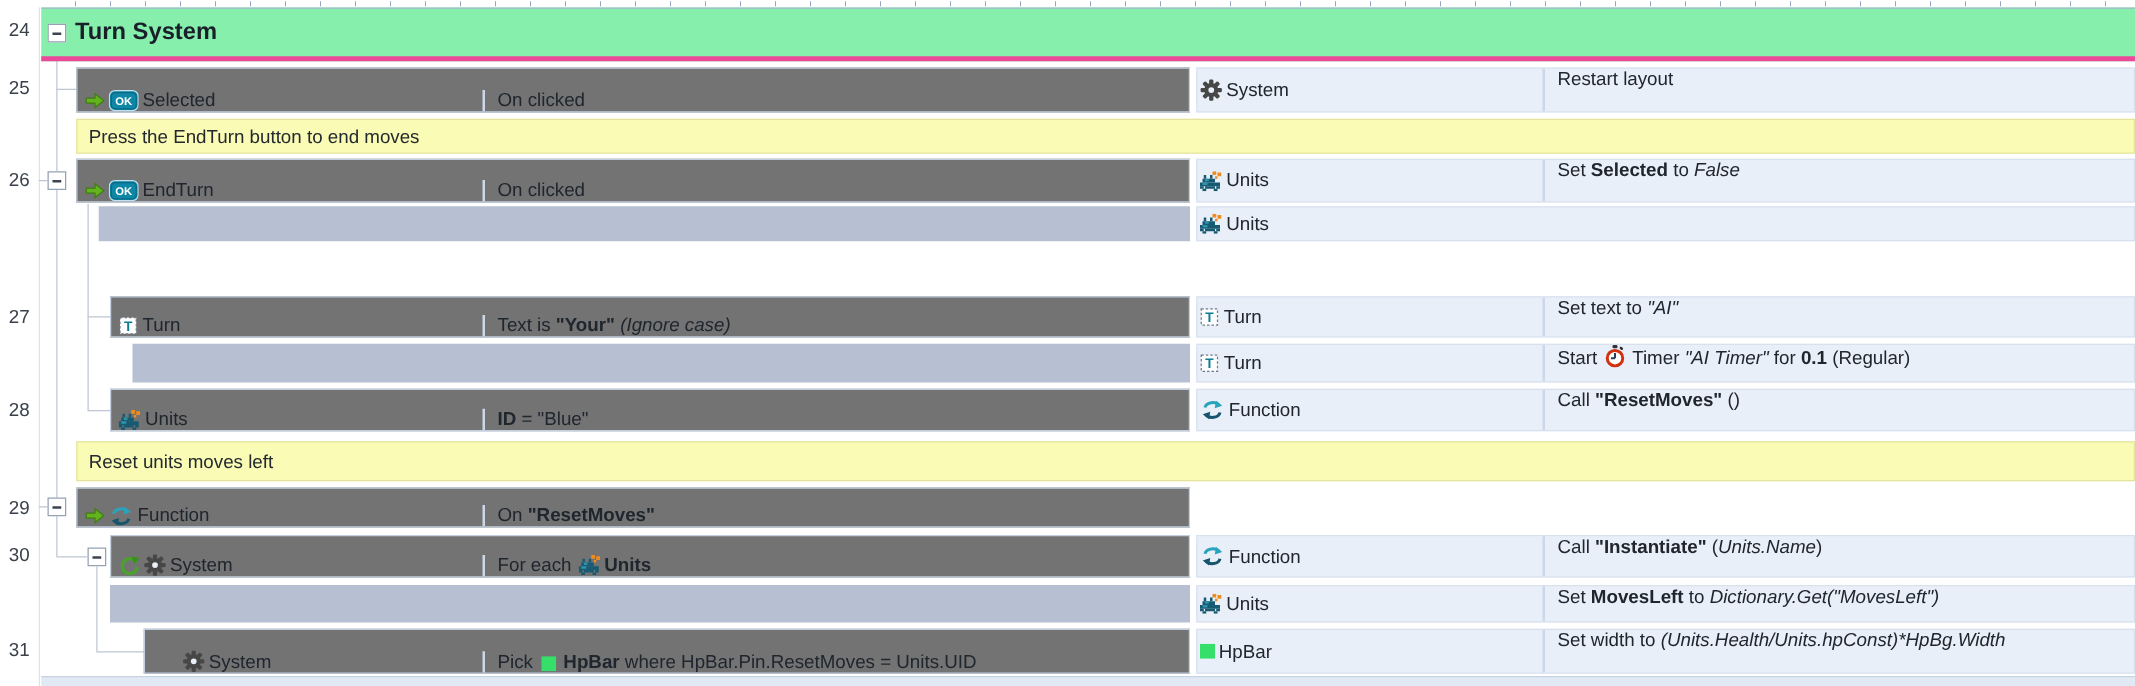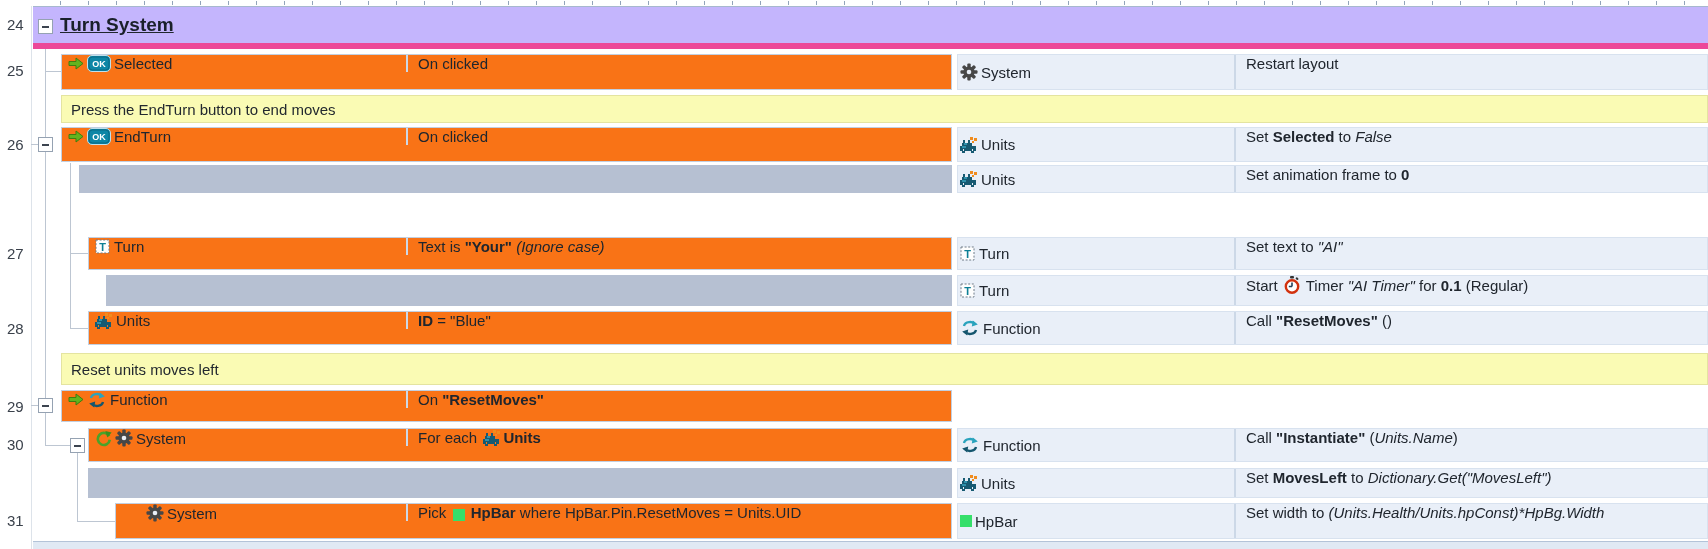--- a/index.html
+++ b/index.html
@@ -8,28 +8,28 @@
 
   
   .gutter-line{position:absolute;left:31px;top:6px;width:1px;height:543px;background:#dde3ea;}
   .num{position:absolute;left:7px;width:24px;font-size:15px;color:#3a414b;}
 
   
   .ticks{position:absolute;left:60px;top:1px;width:1648px;height:4px;
          background:repeating-linear-gradient(to right,#93a5bb 0 1px,transparent 1px 28px);}
 
   
-  .group-hd{position:absolute;left:33px;top:6px;width:1675px;height:43px;background:#c4b5fd;
-            border-top:1px solid #a7b8ce;border-bottom:6px solid #ec4899;box-sizing:border-box;
-            display:flex;align-items:center;padding-left:27px;text-decoration:underline;}
+  .group-hd{position:absolute;left:33px;top:6px;width:1675px;height:43px;background:#86efac;
+            border-top:1px solid #a7b8ce;border-bottom:4px solid #ec4899;box-sizing:border-box;
+            display:flex;align-items:center;padding-left:27px;}
   .group-title{font-size:19px;font-weight:700;color:#1a202a;}
 
   
-  .evt{position:absolute;display:flex;align-items:flex-start;background:#f97316;
-       border:1px solid #c2cfe0;box-sizing:border-box;gap:20px;}
+  .evt{position:absolute;display:flex;align-items:flex-end;background:#737373;
+       border:1px solid #c2cfe0;box-sizing:border-box;}
   .obj-cell{flex:none;display:flex;align-items:center;gap:3px;padding-left:6px;box-sizing:border-box;}
   .cond-cell{flex:1;display:flex;align-items:center;padding-left:10px;
              border-left:2px solid #ccd8e7;box-sizing:border-box;overflow:hidden;}
 
   
   .act{position:absolute;left:957px;width:751px;display:flex;align-items:stretch;background:#e9eff8;
        border:1px solid #d8e2ef;box-sizing:border-box;}
   .aobj{flex:none;width:276px;display:flex;align-items:center;gap:3px;padding-left:2px;box-sizing:border-box;}
   .atext{flex:1;display:flex;padding-left:10px;border-left:2px solid #ccd8e7;
          box-sizing:border-box;overflow:hidden;}
@@ -213,23 +213,20 @@
               <rect x="2" y="14" width="3" height="2"></rect>
               <rect x="11" y="14" width="3" height="2"></rect>
             </g>
             <g fill="#2f92ad">
               <rect x="4" y="6" width="3" height="2"></rect>
               <rect x="2" y="9" width="4" height="2"></rect>
             </g>
           </svg>
 </span>
       <span class="objname">Units</span>
-    </div>
-    <div class="atext">
-      <span class="rich"><span>Set animation frame to </span><span class="b">0</span></span>
     </div>
   </div>
 
 
   <div class="evt" style="left:88px;top:237px;width:864px;height:33px">
     <div class="obj-cell" style="width:297px">
       <span class="icn">
   <svg width="16" height="16" viewBox="0 0 16 16">
             <rect x="1" y="1" width="13" height="13" fill="#fefefe" stroke="#707c88" stroke-dasharray="2 1.6"></rect>
             <text x="7.5" y="11.5" text-anchor="middle" font-family="Liberation Sans,sans-serif" font-size="11" font-weight="bold" fill="#0d7f95">T</text>

